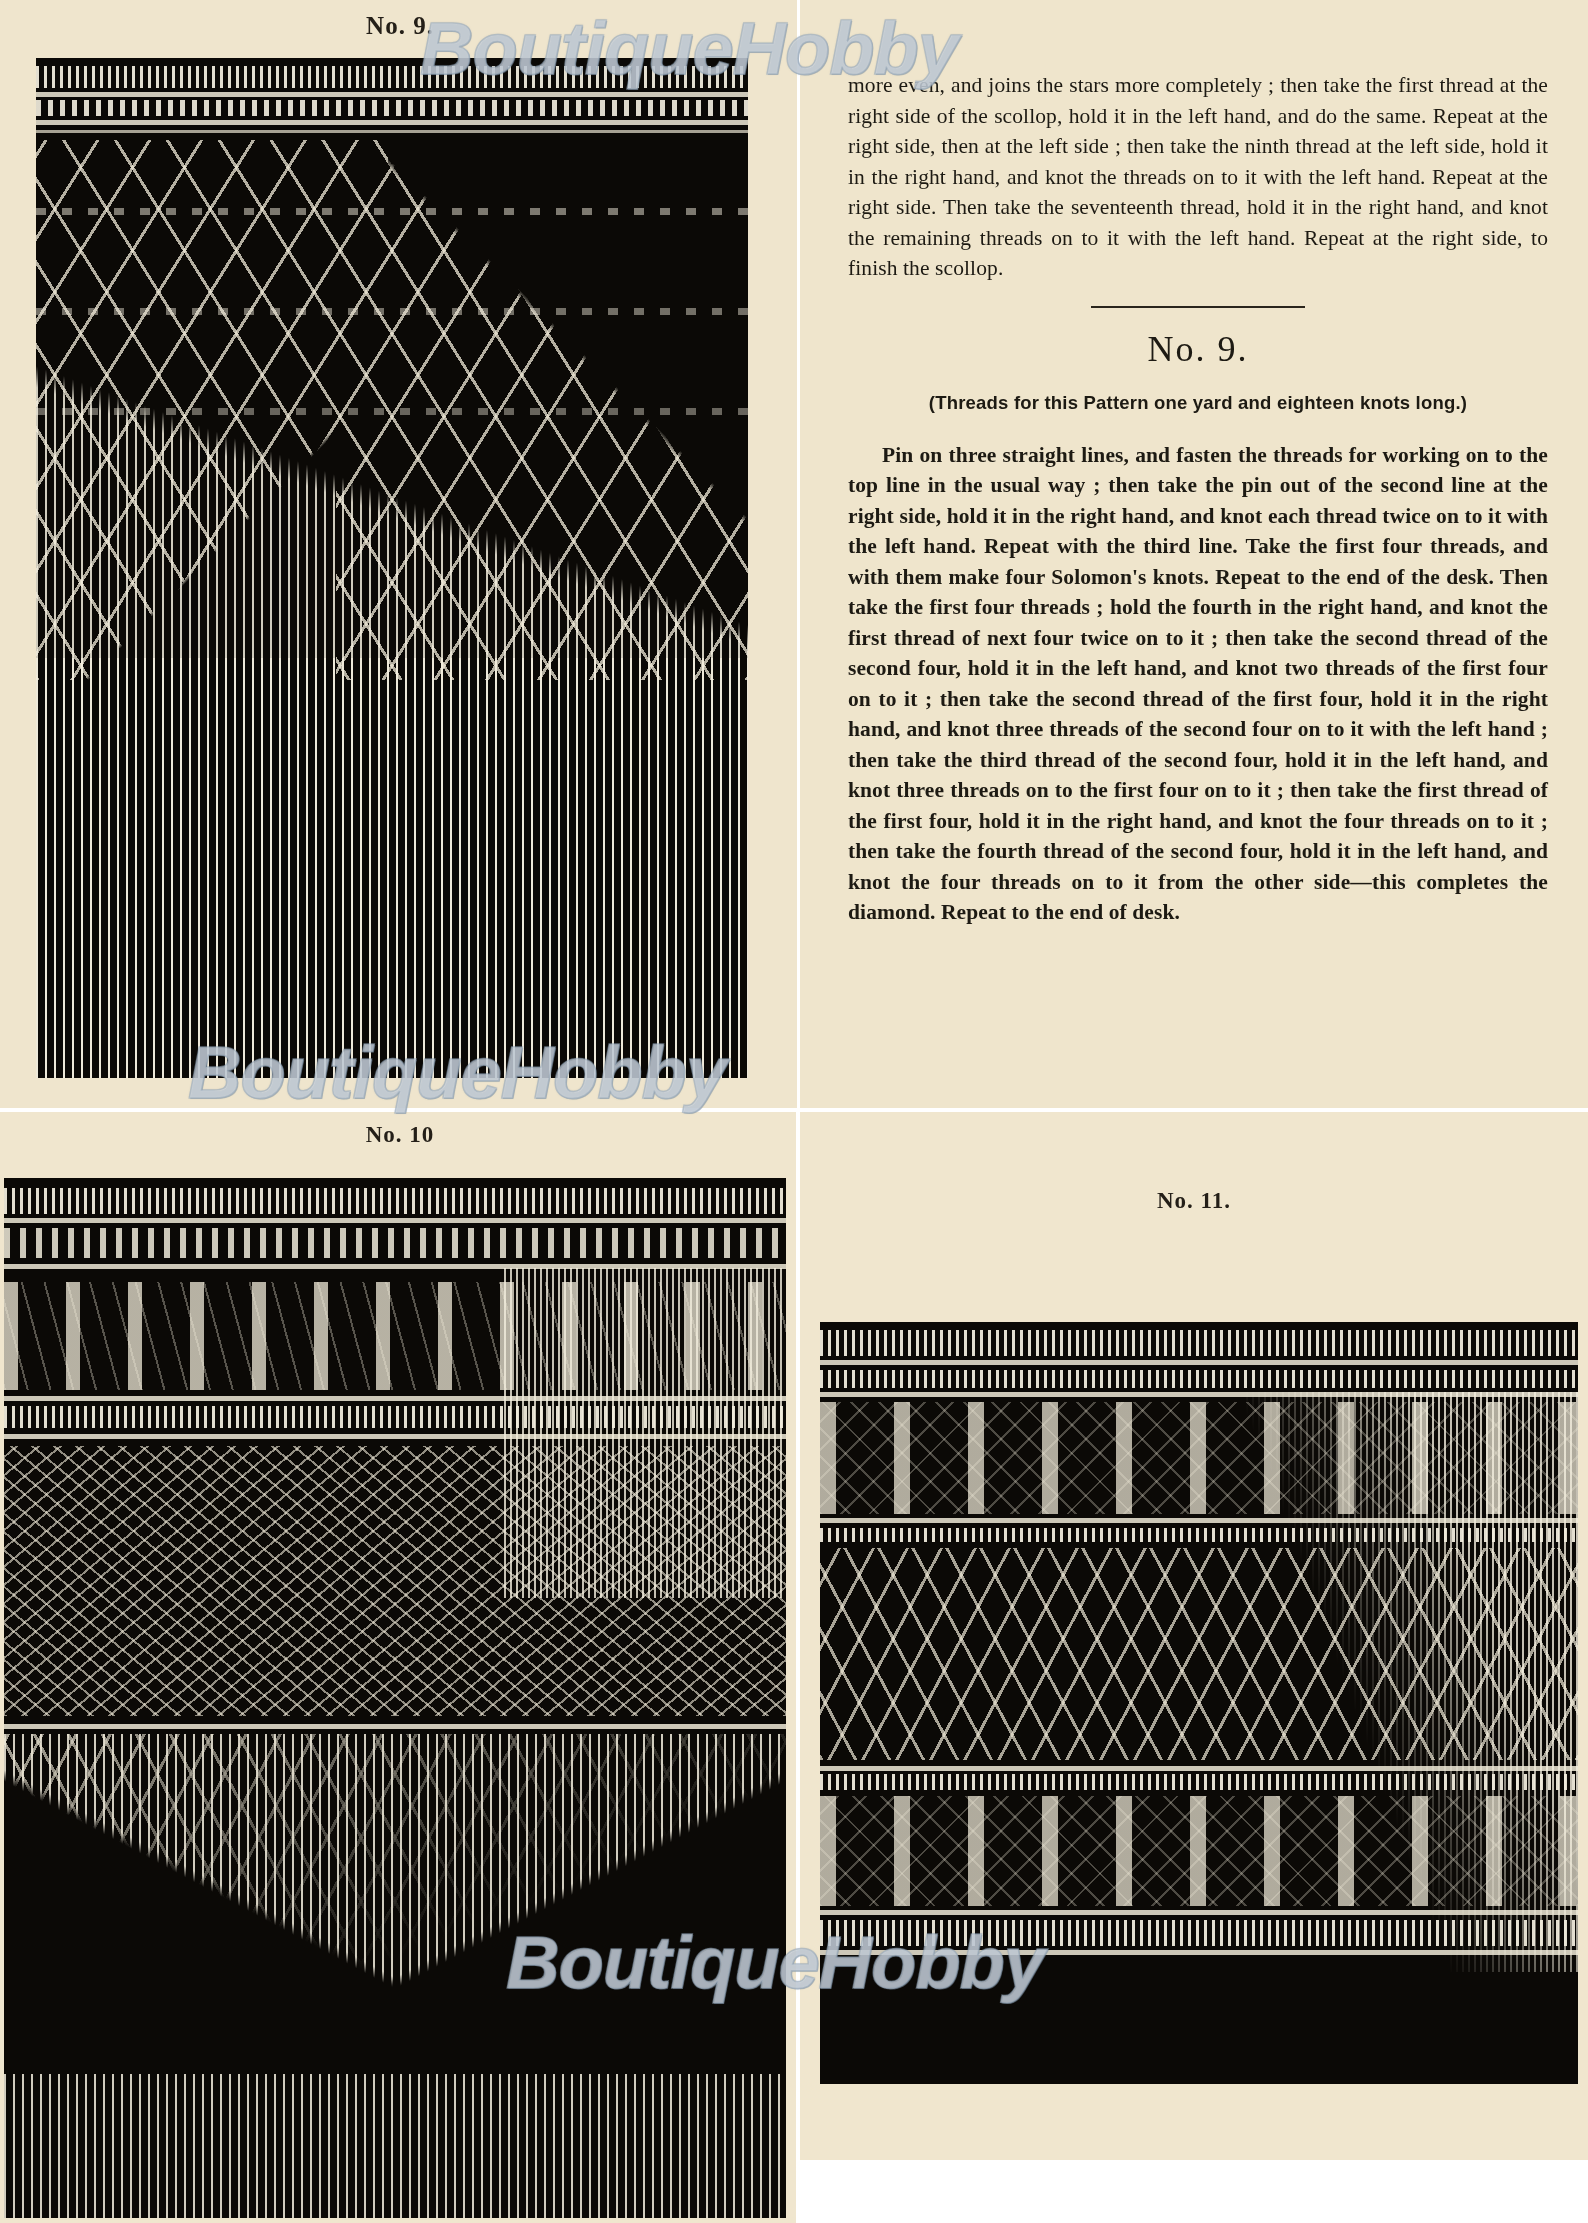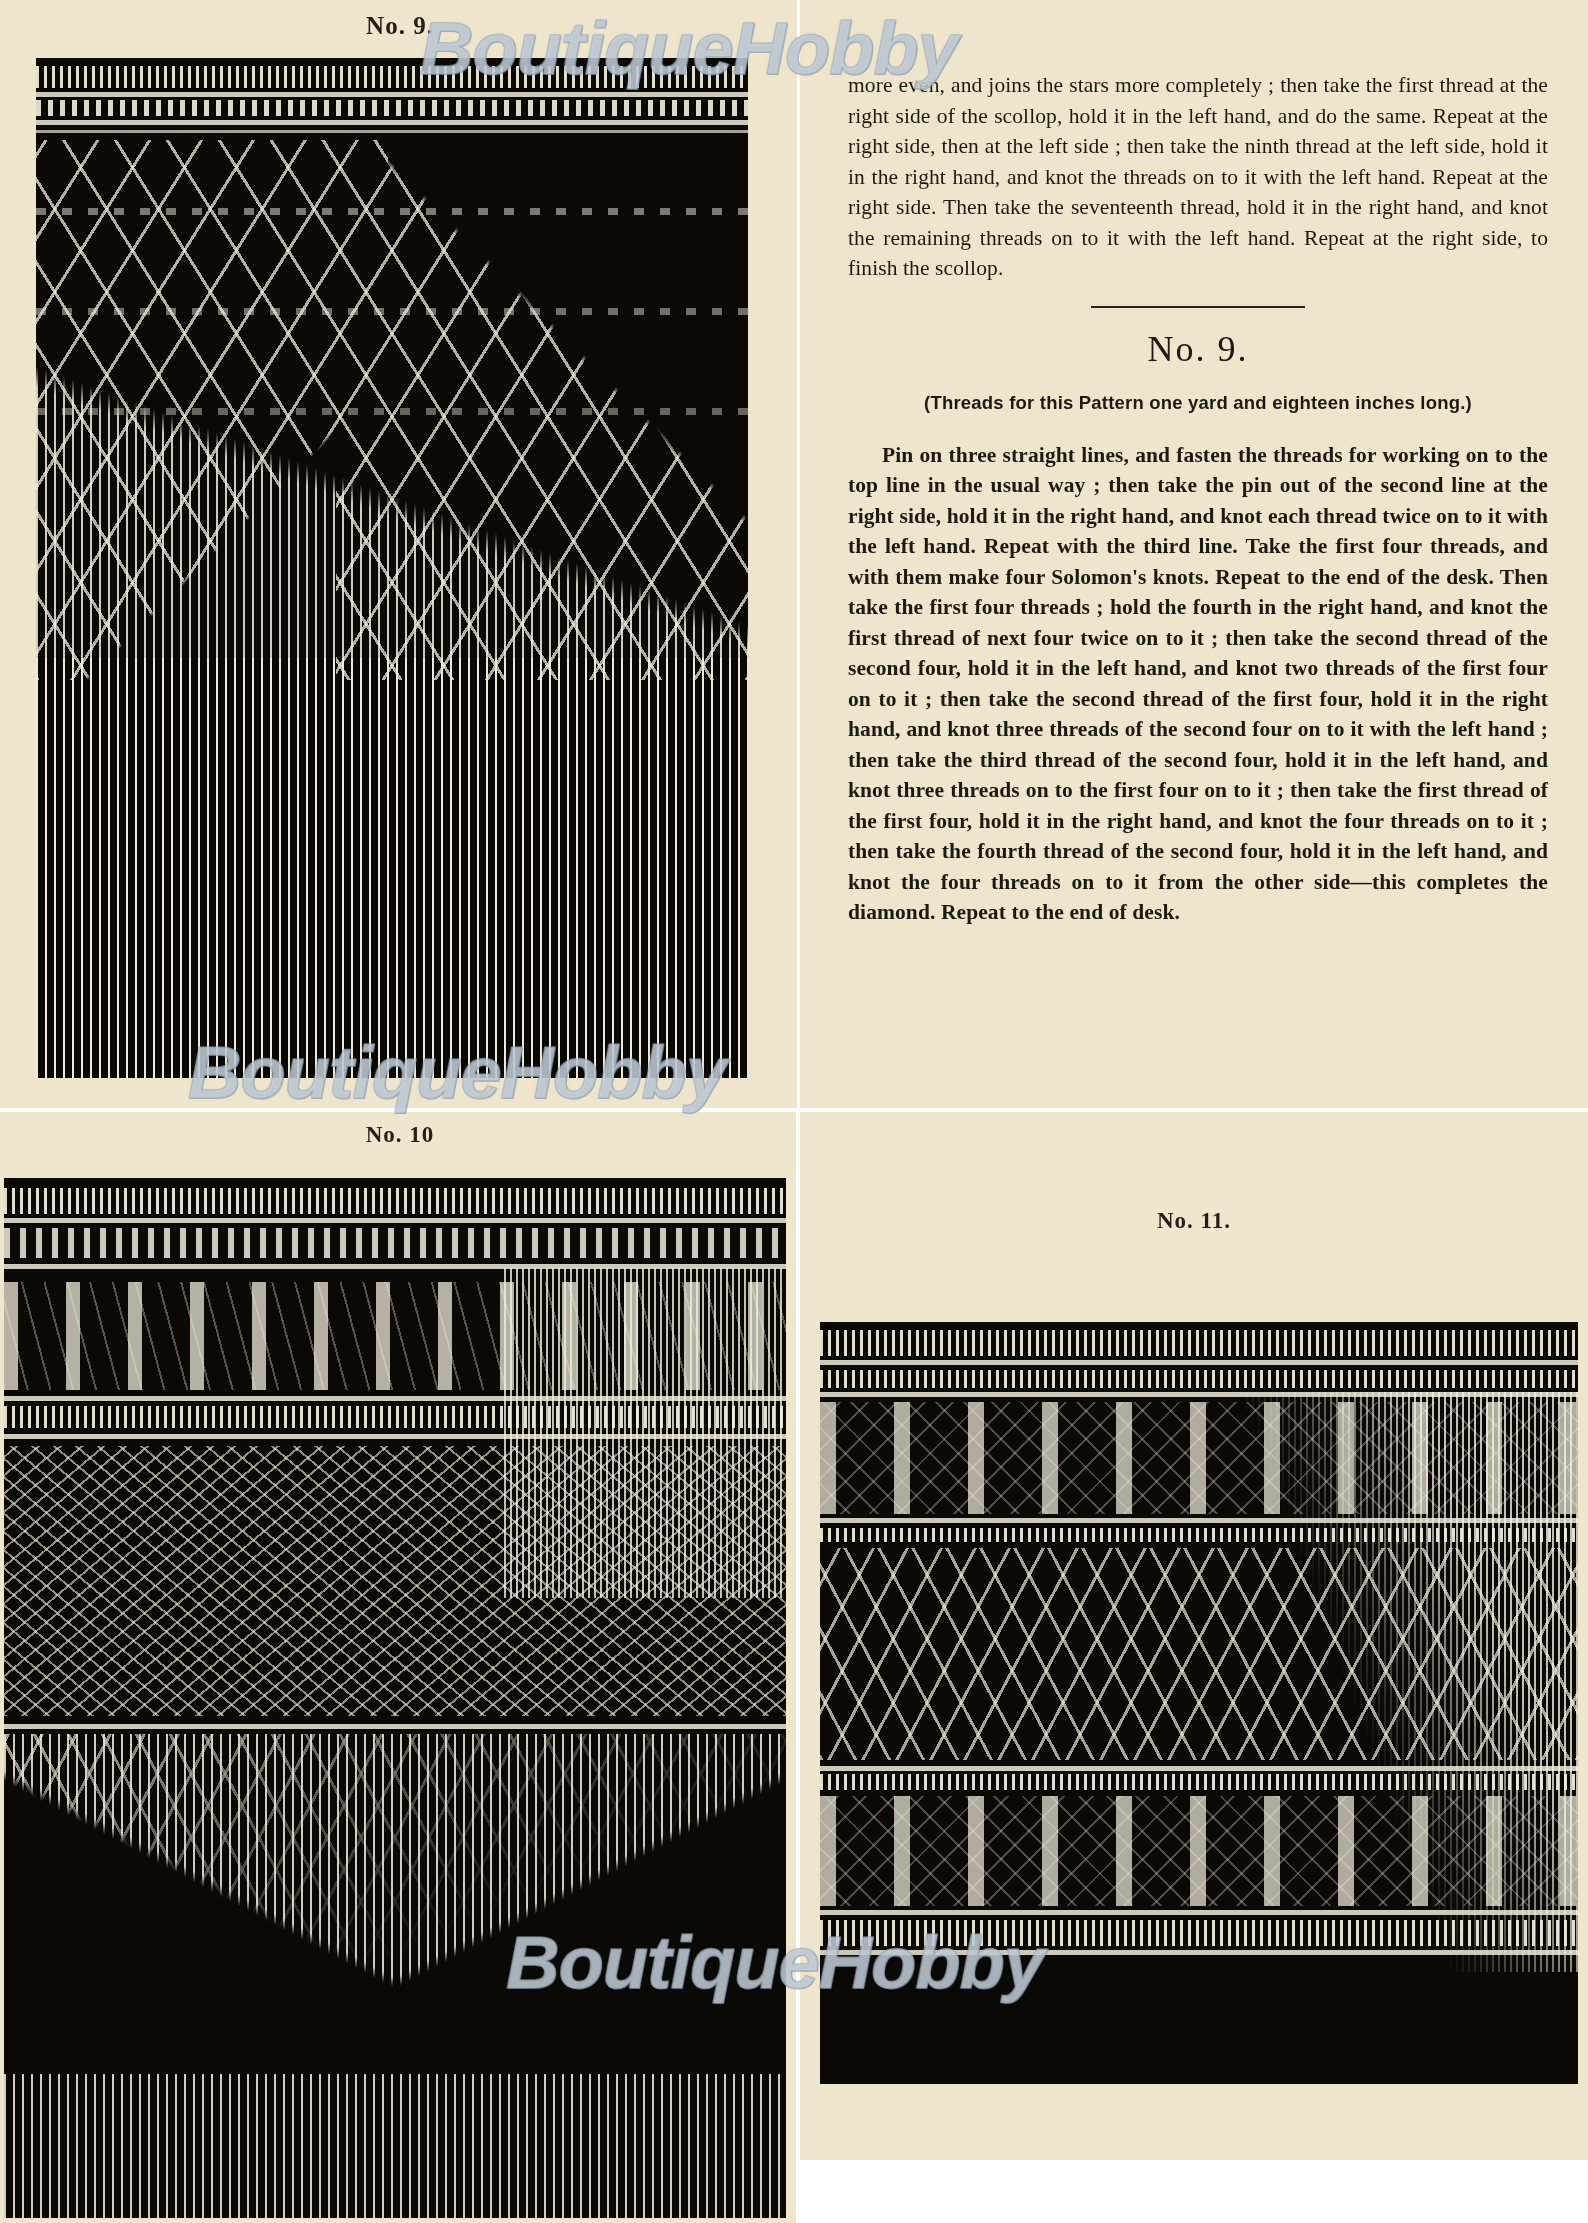--- a/index.html
+++ b/index.html
@@ -208,21 +208,21 @@
          -webkit-mask-image:linear-gradient(200deg, rgba(0,0,0,0) 0%, rgba(0,0,0,0) 34%, #000 36%);
          mask-image:linear-gradient(200deg, rgba(0,0,0,0) 0%, rgba(0,0,0,0) 34%, #000 36%);"></div>
     <div class="fringe" style="top:600px; height:420px;"></div>
   </div>
 
   <div class="panel" id="textpage">
     <div class="text-col" style="top:70px;">
       <p class="body-para">more even, and joins the stars more completely ; then take the first thread at the right side of the scollop, hold it in the left hand, and do the same.   Repeat at the right side, then at the left side ; then take the ninth thread at the left side, hold it in the right hand, and knot the threads on to it with the left hand.   Repeat at the right side.   Then take the seventeenth thread, hold it in the right hand, and knot the remaining threads on to it with the left hand.   Repeat at the right side, to finish the scollop.</p>
       <div class="rule"></div>
       <h2 class="section-title">No. 9.</h2>
-      <p class="thread-note">(Threads for this Pattern one yard and eighteen inches long.)</p>
+      <p class="thread-note">(Threads for this Pattern one yard and eighteen knots long.)</p>
       <p class="body-para indent">Pin on three straight lines, and fasten the threads for working on to the top line in the usual way ; then take the pin out of the second line at the right side, hold it in the right hand, and knot each thread twice on to it with the left hand.   Repeat with the third line.   Take the first four threads, and with them make four Solomon's knots.   Repeat to the end of the desk.   Then take the first four threads ; hold the fourth in the right hand, and knot the first thread of next four twice on to it ; then take the second thread of the second four, hold it in the left hand, and knot two threads of the first four on to it ; then take the second thread of the first four, hold it in the right hand, and knot three threads of the second four on to it with the left hand ; then take the third thread of the second four, hold it in the left hand, and knot three threads on to the first four on to it ; then take the first thread of the first four, hold it in the right hand, and knot the four threads on to it ; then take the fourth thread of the second four, hold it in the left hand, and knot the four threads on to it from the other side—this completes the diamond.   Repeat to the end of desk.</p>
     </div>
   </div>
 
   <div class="panel" id="plate10">
     <div class="plate-caption small">No. 10</div>
   </div>
 
   <div class="engraving" id="eng10">
     <div class="hdr-band" style="top:10px; height:26px;"></div>
@@ -249,21 +249,21 @@
          mask-image:linear-gradient(to bottom right, #000 0%, rgba(0,0,0,0) 60%);"></div>
     <div class="diag-fade" style="left:0; top:556px; width:420px; height:340px;
          background:linear-gradient(208deg, rgba(11,9,6,0) 0%, rgba(11,9,6,0) 46%, #0b0906 48%);"></div>
     <div class="diag-fade" style="right:0; top:556px; width:420px; height:340px;
          background:linear-gradient(152deg, rgba(11,9,6,0) 0%, rgba(11,9,6,0) 46%, #0b0906 48%);"></div>
 
     <div class="fringe fine" style="left:500px; top:90px; width:282px; height:330px;"></div>
   </div>
 
   <div class="panel" id="plate11">
-    <div class="plate-caption small" style="padding-top:96px;">No.  11.</div>
+    <div class="plate-caption small" style="padding-top:76px;">No.  11.</div>
   </div>
 
   <div class="engraving" id="eng11">
     <div class="hdr-band" style="top:8px; height:26px;"></div>
     <div class="hdr-line" style="top:38px;"></div>
     <div class="hdr-band" style="top:48px; height:18px;"></div>
     <div class="hdr-line" style="top:70px;"></div>
 
     <div class="knotrow" style="top:80px; height:112px;
          background:repeating-linear-gradient(90deg, rgba(240,234,216,0.72) 0px, rgba(240,234,216,0.72) 16px, rgba(10,9,7,0) 16px, rgba(10,9,7,0) 74px),

